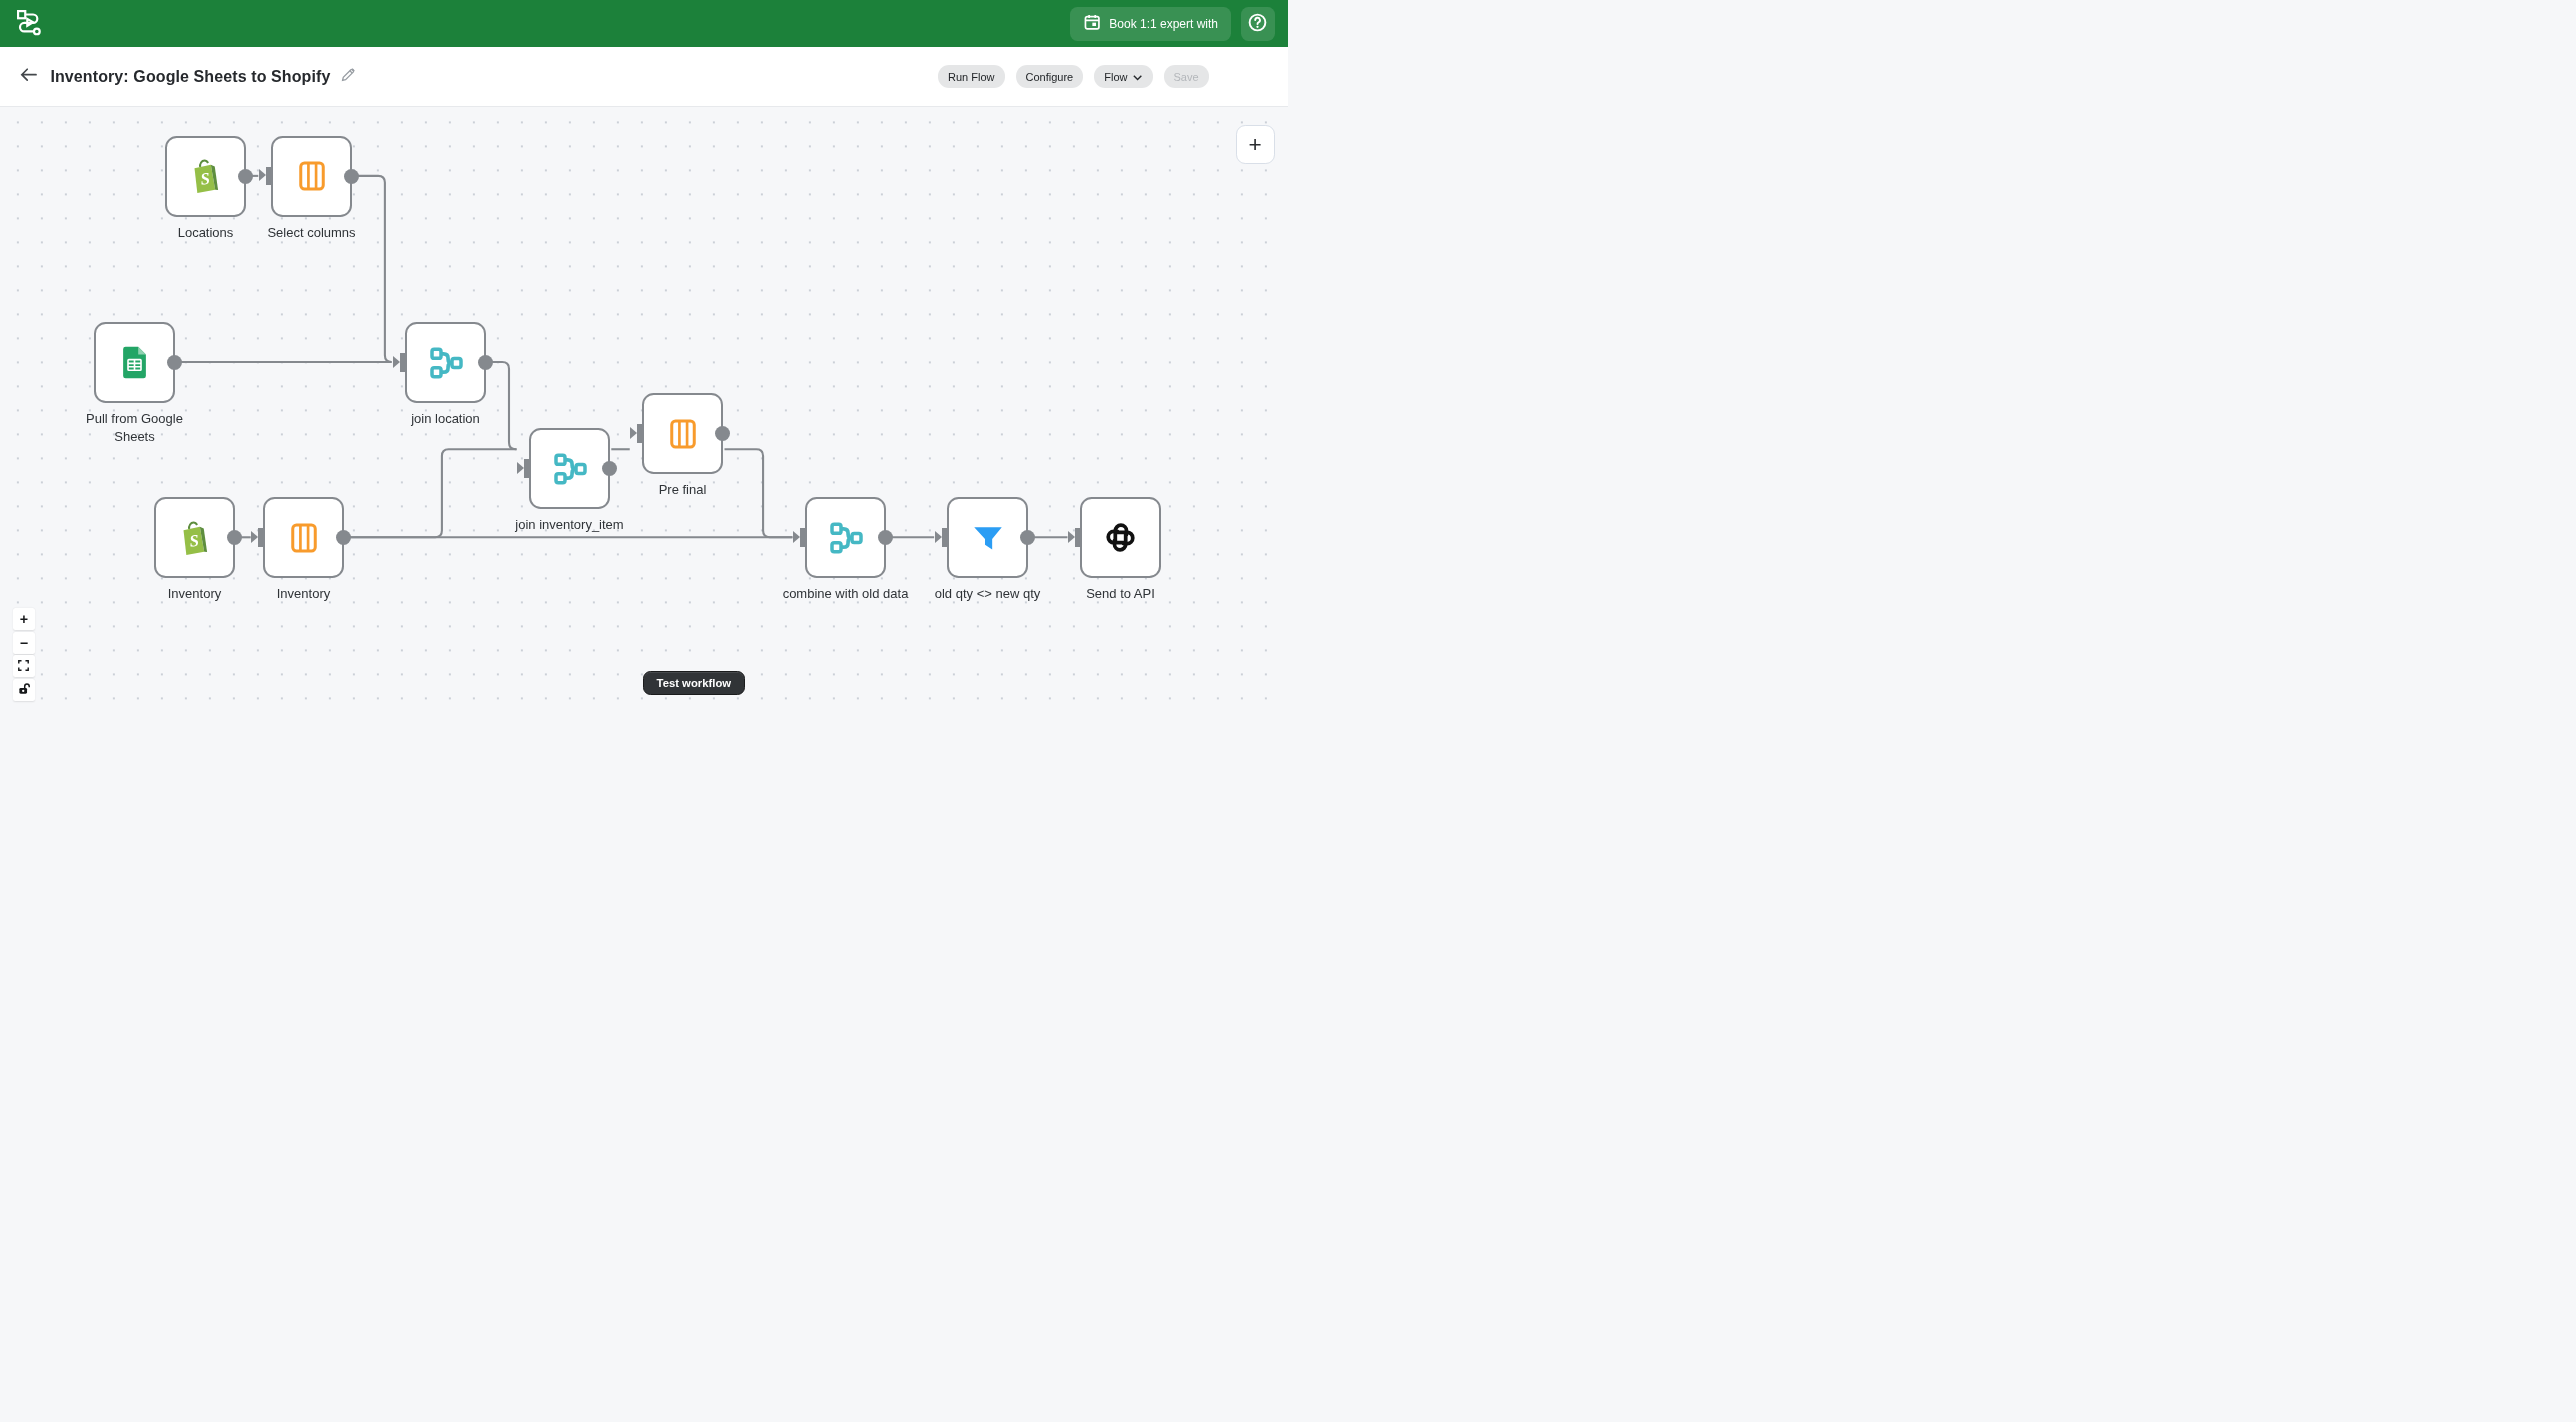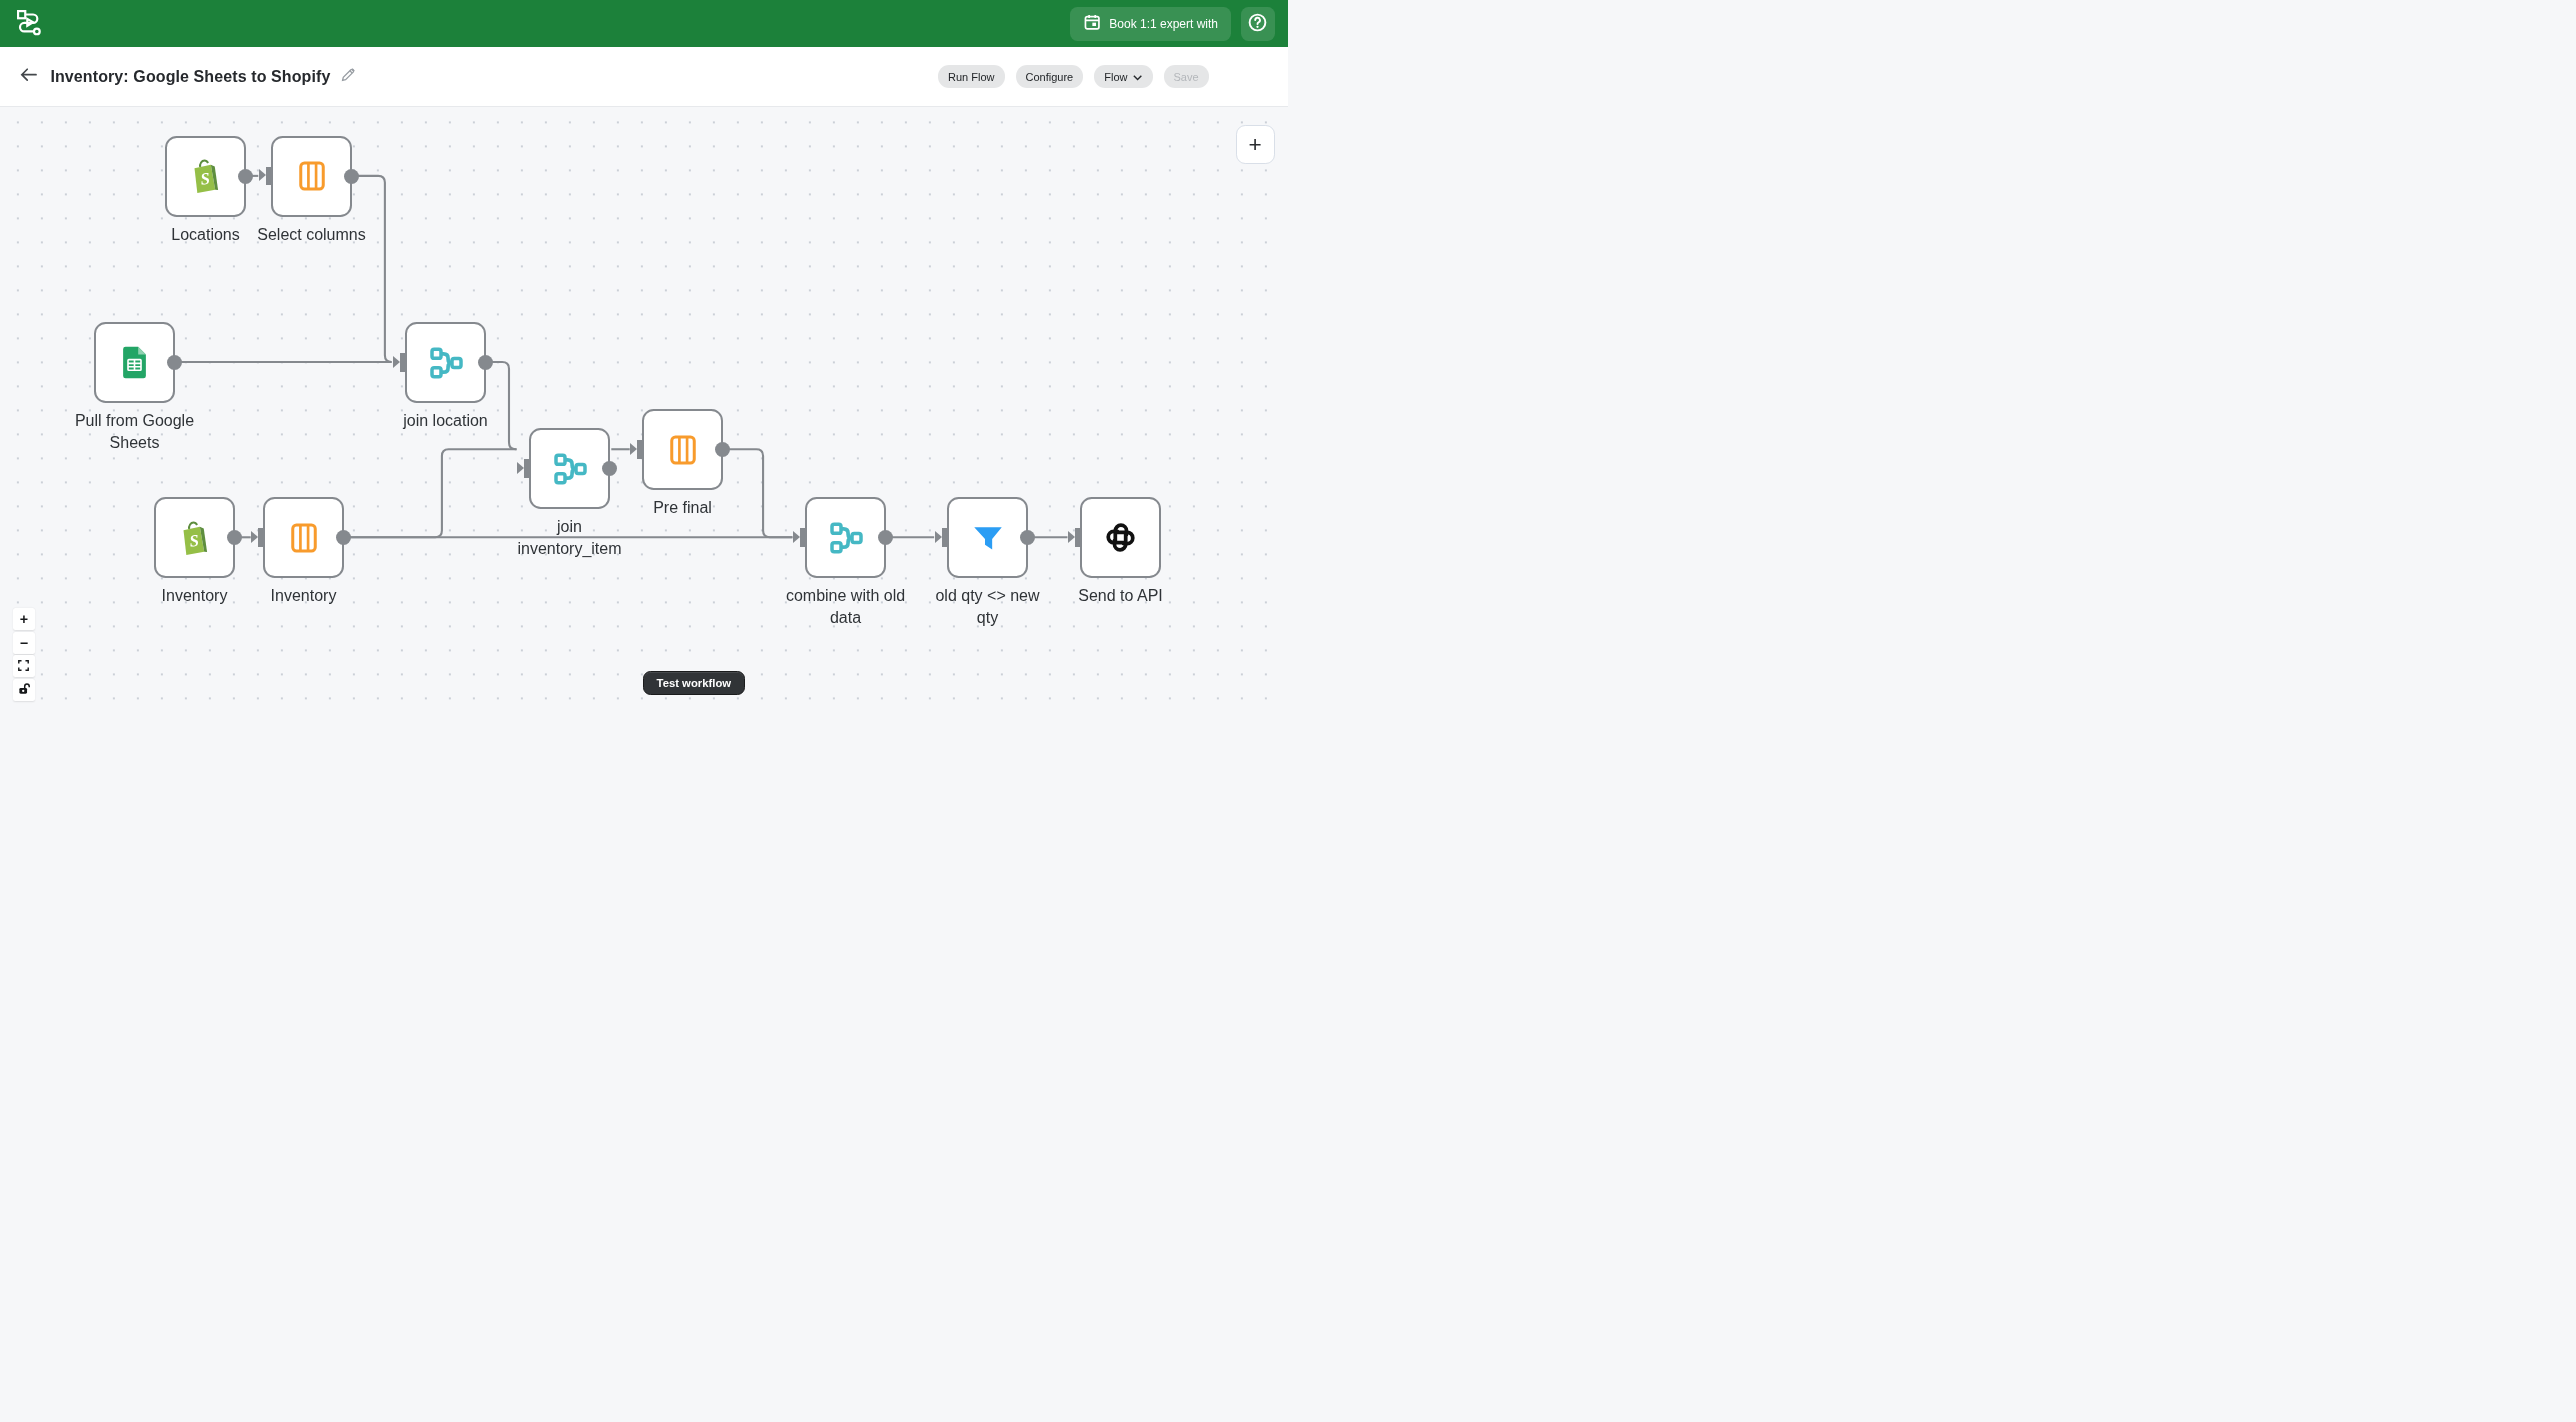--- a/index.html
+++ b/index.html
@@ -32,21 +32,21 @@
   #edges { position:absolute; left:0; top:0; width:1288px; height:604px; }
   #nodes { position:absolute; left:0; top:0; width:1288px; height:604px; }
 
   .node { position:absolute; width:81px; height:81px; background:#fff; border:2.5px solid #85898e; border-radius:11.7px; cursor:pointer; }
   .node .icon { position:absolute; inset:0; display:flex; align-items:center; justify-content:center; }
   .out-dot { position:absolute; right:-9.2px; top:50%; margin-top:-7.5px; width:15px; height:15px; border-radius:50%; background:#85898e; }
   .in-rect { position:absolute; left:-6.7px; top:50%; margin-top:-9.2px; width:6.7px; height:18.4px; background:#85898e; }
   .in-arrow { position:absolute; left:-14.3px; top:50%; margin-top:-6.7px; width:0; height:0;
               border-top:6.7px solid transparent; border-bottom:6.7px solid transparent; border-left:7.5px solid #85898e; }
   .nlabel { position:absolute; top:86px; left:50%; transform:translateX(-50%); width:127px; text-align:center;
-            font-size:16px; color:#2f3337; line-height:1.4; }
+            font-size:13px; color:#2f3337; line-height:1.4; }
 
   
   .add-node { position:absolute; top:18.4px; right:13.4px; width:39px; height:39px; background:#fff;
               border:1.7px solid #d9dfe8; border-radius:9.2px; font-family:inherit; font-size:22.6px; font-weight:300;
               color:#2a2d30; display:flex; align-items:center; justify-content:center; cursor:pointer; line-height:1; }
   .zoomctl { position:absolute; left:12.6px; top:501px; display:flex; flex-direction:column; gap:1.7px; width:22.6px; }
   .zoomctl button { width:22.6px; height:22px; background:#fff; border:none; border-radius:2.5px;
                     box-shadow:0 0.8px 1.7px rgba(0,0,0,.10); display:flex; align-items:center; justify-content:center;
                     font-family:inherit; font-size:14.3px; font-weight:bold; color:#17191b; cursor:pointer; }
   .test-btn { position:absolute; left:643px; top:564px; height:23.5px; padding:0 12.6px; border-radius:7.5px;
@@ -207,21 +207,21 @@
               <rect x="7.2" y="7.6" width="10.8" height="10.8" rx="2.6" fill="#ffffff" stroke="#45b8c4" stroke-width="4.2"></rect>
               <rect x="7.2" y="29.6" width="10.8" height="10.8" rx="2.6" fill="#ffffff" stroke="#45b8c4" stroke-width="4.2"></rect>
               <rect x="31.2" y="18.6" width="10.8" height="10.8" rx="2.6" fill="#ffffff" stroke="#45b8c4" stroke-width="4.2"></rect>
             </svg>
           </div>
           <span class="in-rect"></span>
           <span class="in-arrow"></span>
           <span class="out-dot"></span>
           <div class="nlabel">join inventory_item</div>
         </div>
-        <div class="node" style="left: 642px; top: 302px;">
+        <div class="node" style="left: 642px; top: 286px;">
           <div class="icon">
             <svg width="40" height="40" viewBox="0 0 48 48" fill="none">
               <rect x="10.5" y="8.5" width="27" height="31" rx="4.5" stroke="#f89b2c" stroke-width="3.6"></rect>
               <path d="M19.7 8.5v31M28.9 8.5v31" stroke="#f89b2c" stroke-width="3.2"></path>
             </svg>
           </div>
           <span class="in-rect"></span>
           <span class="in-arrow"></span>
           <span class="out-dot"></span>
           <div class="nlabel">Pre final</div>

